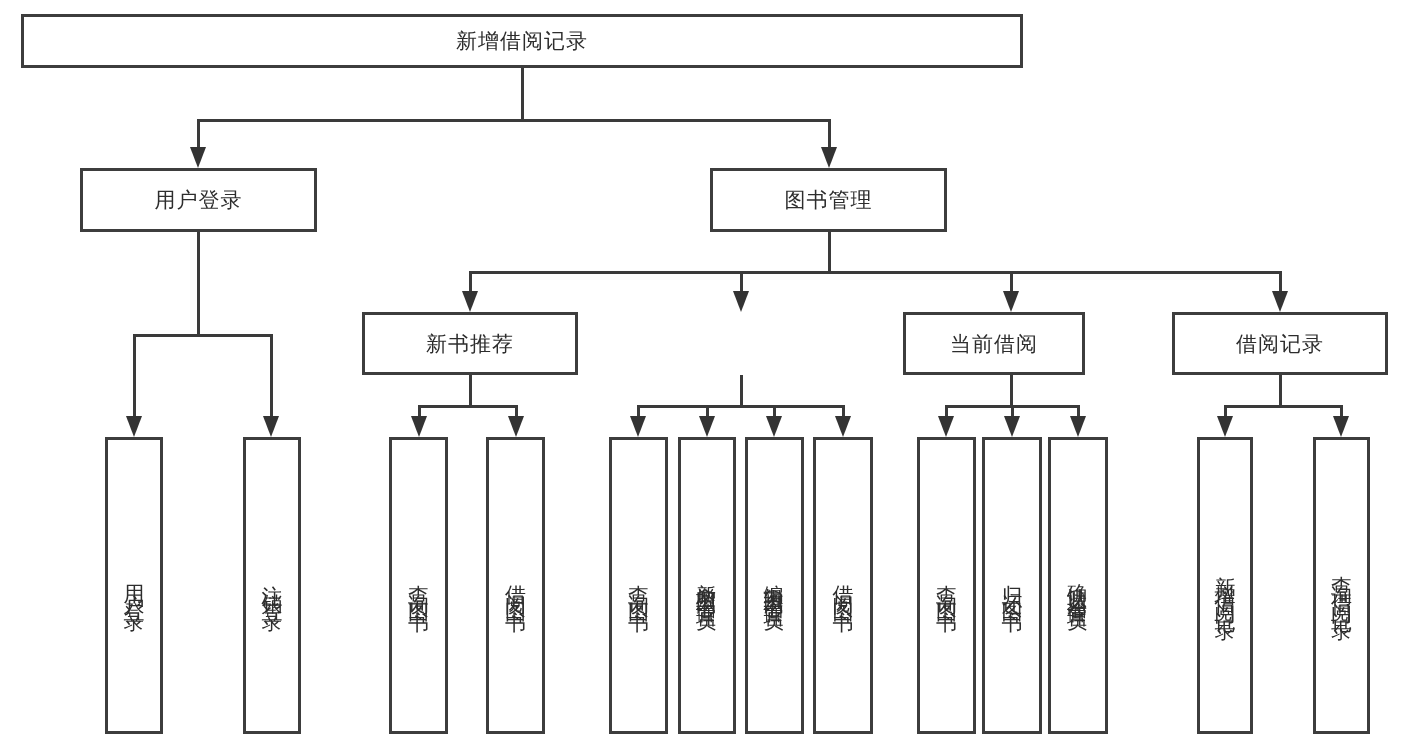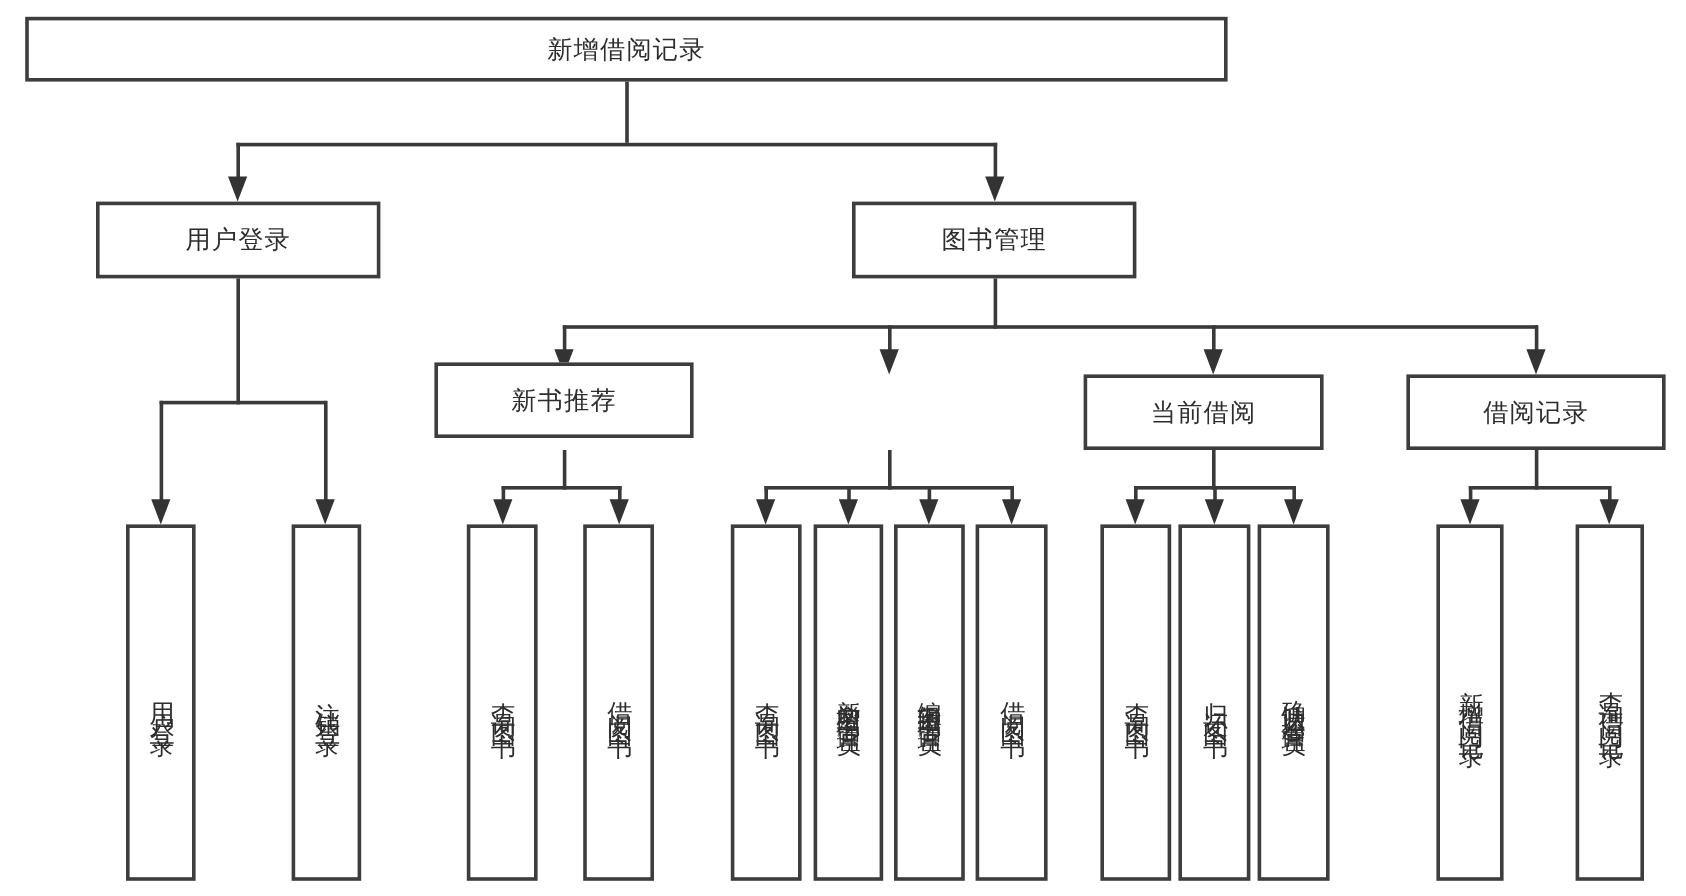--- a/index.html
+++ b/index.html
@@ -83,22 +83,22 @@
   <div class="hline" style="left:469px;top:271px;width:812px;"></div>
   <div class="vline" style="left:469px;top:271px;height:22px;"></div>
   <div class="arrow" style="left:462px;top:291px;"></div>
   <div class="vline" style="left:740px;top:271px;height:22px;"></div>
   <div class="arrow" style="left:733px;top:291px;"></div>
   <div class="vline" style="left:1010px;top:271px;height:22px;"></div>
   <div class="arrow" style="left:1003px;top:291px;"></div>
   <div class="vline" style="left:1279px;top:271px;height:22px;"></div>
   <div class="arrow" style="left:1272px;top:291px;"></div>
 
-  <div class="hbox" style="left:362px;top:302px;width:216px;height:63px;">新书推荐</div>
-  <div class="hbox" style="left:903px;top:312px;width:200px;height:63px;">当前借阅</div>
+  <div class="hbox" style="left:362px;top:312px;width:216px;height:63px;">新书推荐</div>
+  <div class="hbox" style="left:903px;top:312px;width:182px;height:63px;">当前借阅</div>
   <div class="hbox" style="left:1172px;top:312px;width:216px;height:63px;">借阅记录</div>
 
   <div class="vline" style="left:469px;top:375px;height:33px;"></div>
   <div class="hline" style="left:418px;top:405px;width:100px;"></div>
   <div class="vline" style="left:418px;top:405px;height:14px;"></div>
   <div class="arrow" style="left:411px;top:416px;"></div>
   <div class="vline" style="left:515px;top:405px;height:14px;"></div>
   <div class="arrow" style="left:508px;top:416px;"></div>
 
   <div class="vline" style="left:740px;top:375px;height:33px;"></div>

